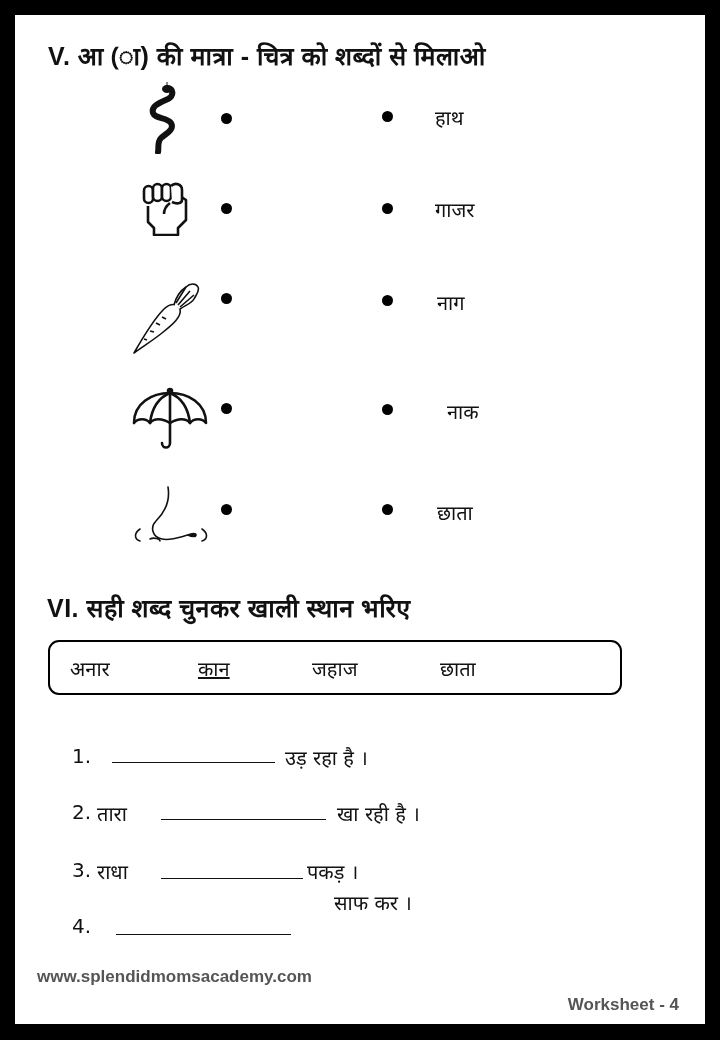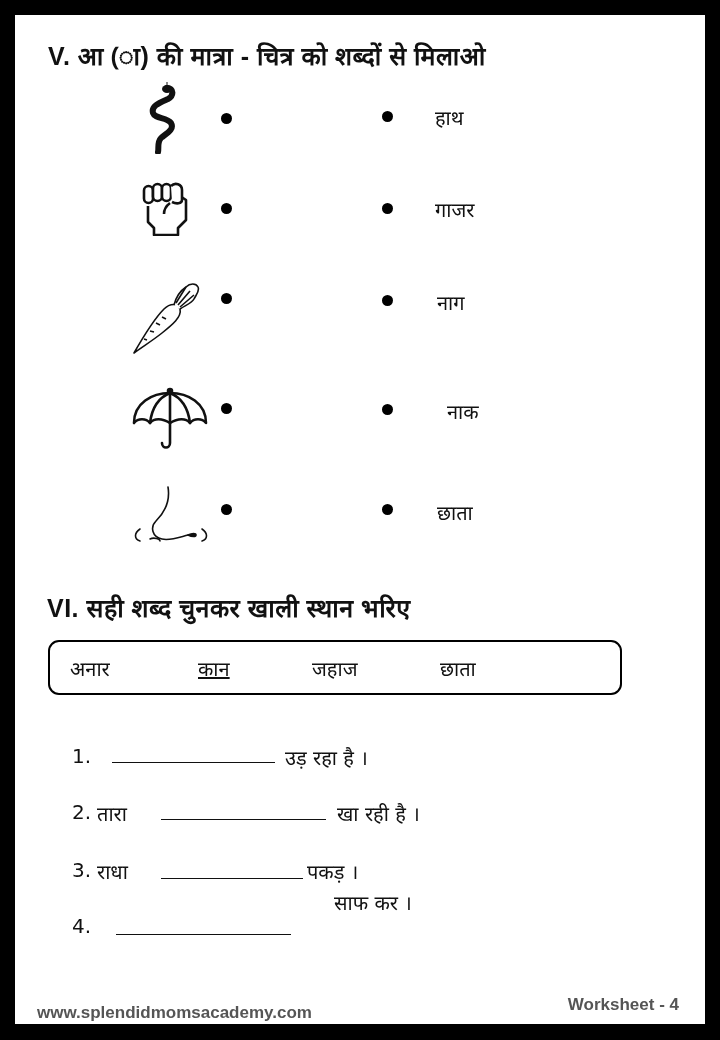--- a/index.html
+++ b/index.html
@@ -155,15 +155,15 @@
 
   <div class="abs hi" style="left:57px; top:843px;">3.</div>
   <div class="abs hi" style="left:82px; top:843px;">राधा</div>
   <div class="blank" style="left:146px; top:863px; width:142px;"></div>
   <div class="abs hi" style="left:292px; top:843px;">पकड़ ।</div>
 
   <div class="abs hi" style="left:57px; top:899px;">4.</div>
   <div class="blank" style="left:101px; top:919px; width:175px;"></div>
   <div class="abs hi" style="left:279px; top:874px;margin-left:40px;">साफ कर ।</div>
 
-  <div class="footer" style="left:22px; top:952px;margin-top:36px;">www.splendidmomsacademy.com</div>
+  <div class="footer" style="left:22px; top:952px;">www.splendidmomsacademy.com</div>
   <div class="footer" style="right:26px; top:952px;margin-top:28px;">Worksheet  - 4</div>
 </div>
 
 </body></html>

